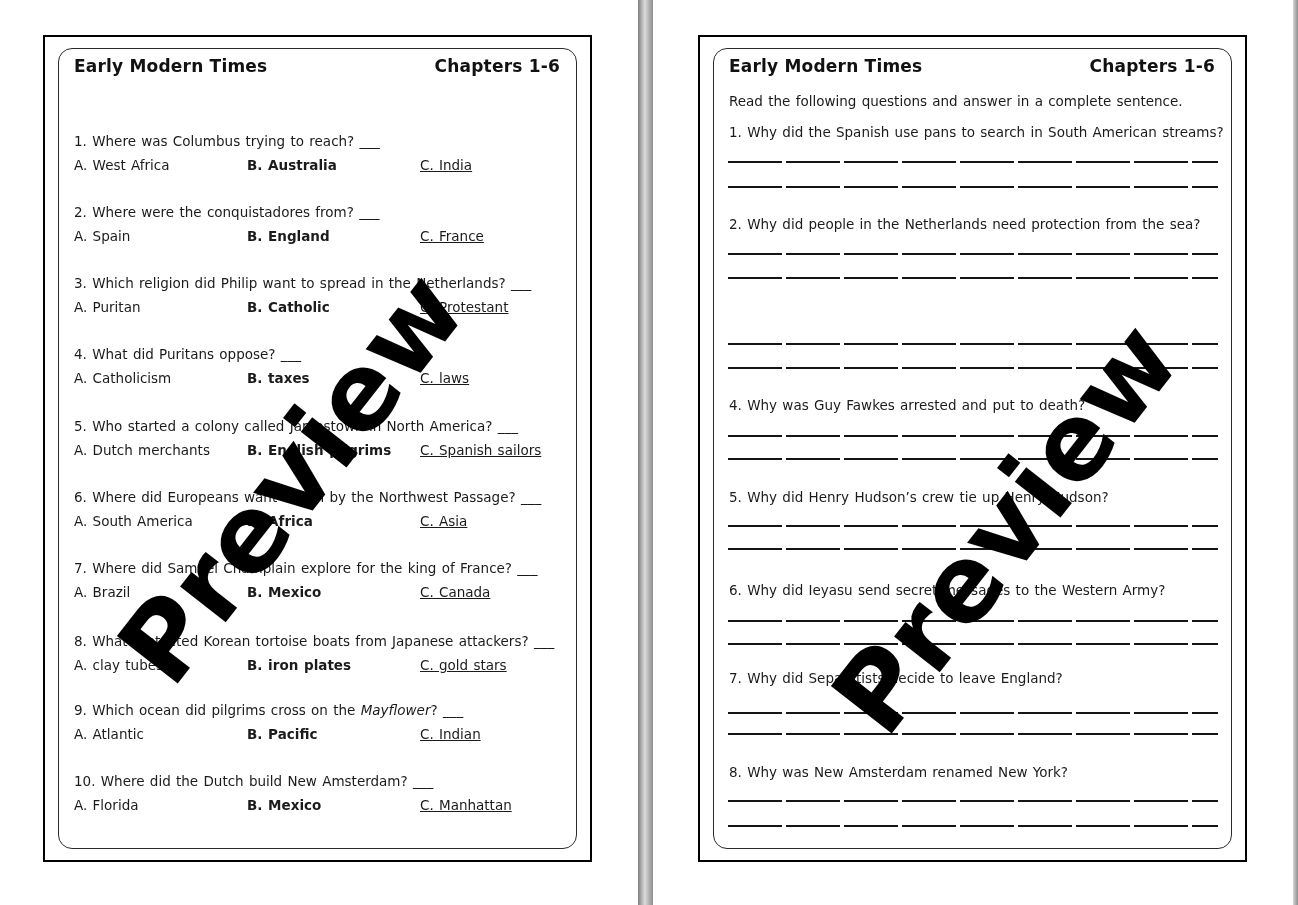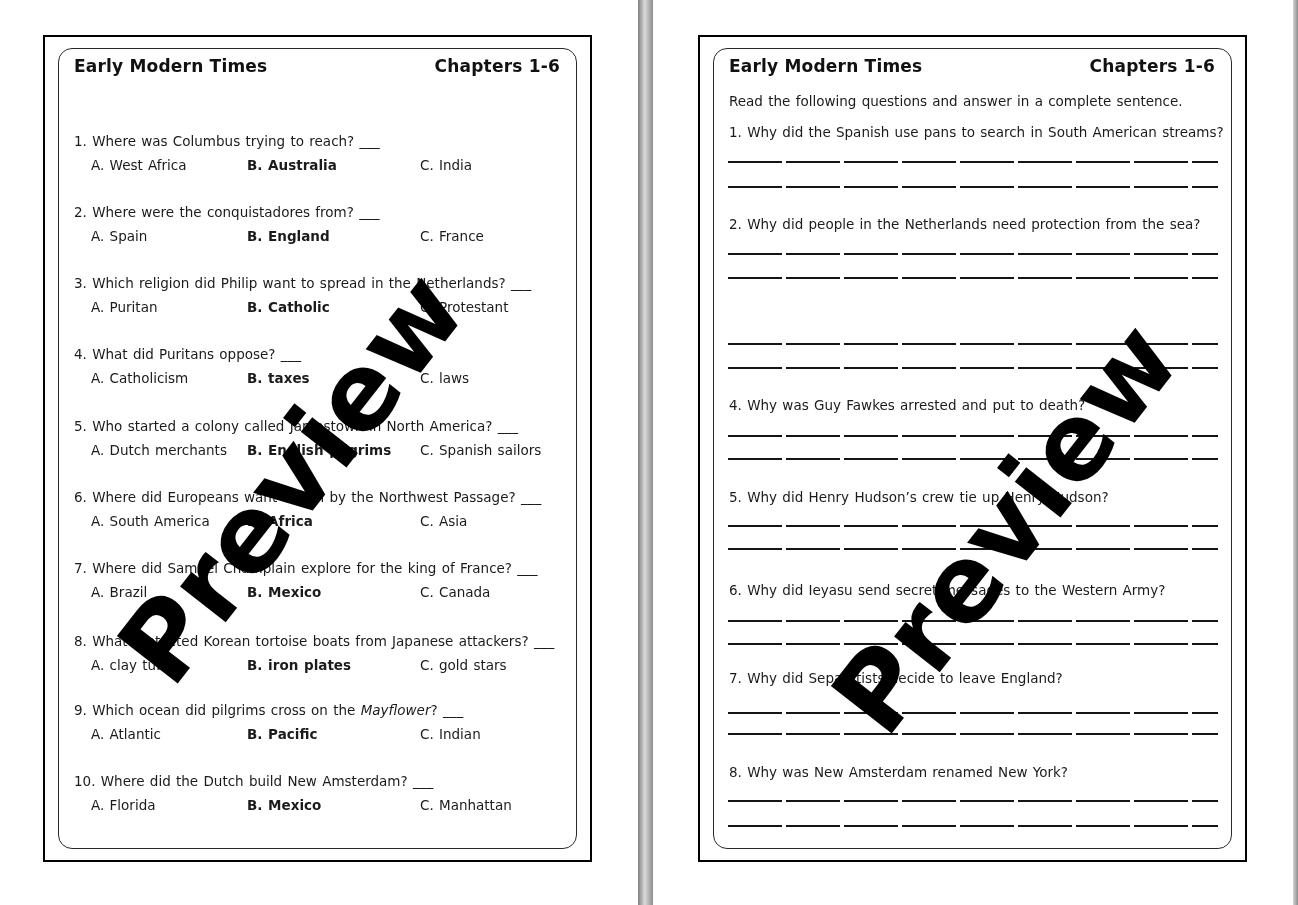--- a/index.html
+++ b/index.html
@@ -22,23 +22,23 @@
   .title{position:absolute;left:29px;top:19px;font-size:17px;font-weight:bold;
     color:#111;white-space:nowrap;letter-spacing:.2px;}
   .chapter{position:absolute;right:30px;top:19px;font-size:17px;font-weight:bold;
     color:#111;white-space:nowrap;letter-spacing:.2px;margin-left:8px;}
   .instr{position:absolute;left:29px;font-size:13.5px;white-space:nowrap;word-spacing:1px;}
   .q{position:absolute;left:29px;right:20px;font-size:13.5px;word-spacing:1px;}
   .qtext{white-space:nowrap;}
   .qtext i{font-style:italic;}
   .opts{position:absolute;left:0;top:24px;width:100%;white-space:nowrap;}
   .opt{position:absolute;top:0;white-space:nowrap;}
-  .optA{left:0;margin-left:17px;}
+  .optA{left:0;}
   .optB{left:173px;font-weight:bold;}
-  .optC{left:346px;}
+  .optC{left:346px;text-decoration:underline;}
   .ans-line{position:absolute;left:28px;width:490px;height:2px;
     background:repeating-linear-gradient(to right,#151515 0 54px,transparent 54px 58px);}
   .watermark{position:absolute;font-size:106px;font-weight:bold;color:#000;
     transform:translate(-50%,-50%) rotate(-52deg);white-space:nowrap;z-index:5;
     letter-spacing:1px;}
   .wm1{left:292px;top:478px;}
   .wm2{left:1006px;top:528px;}
 </style>
 </head>
 <body>

